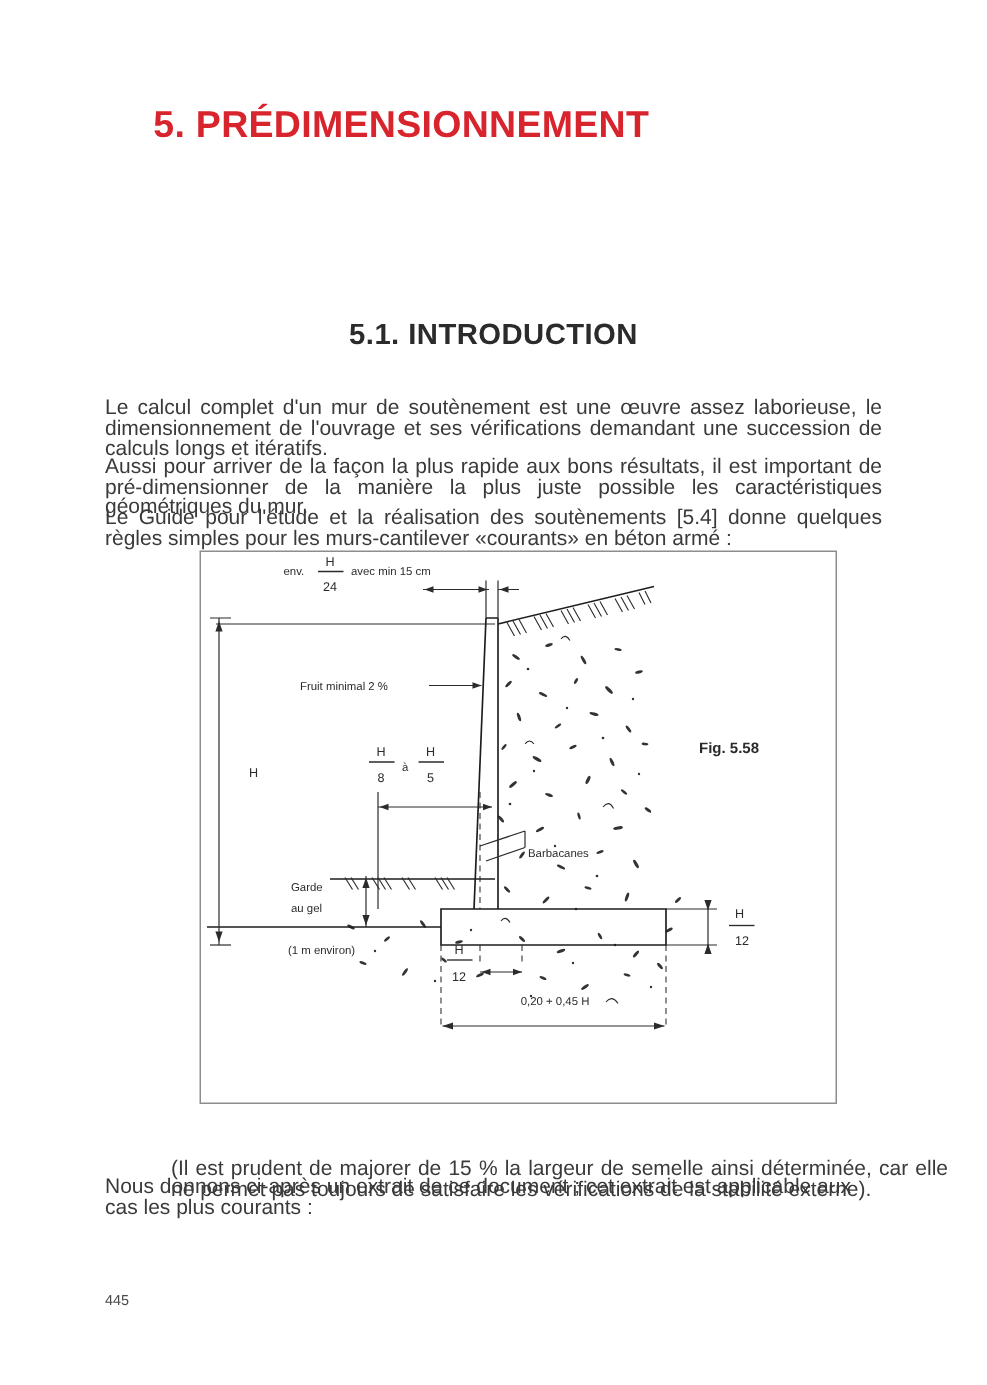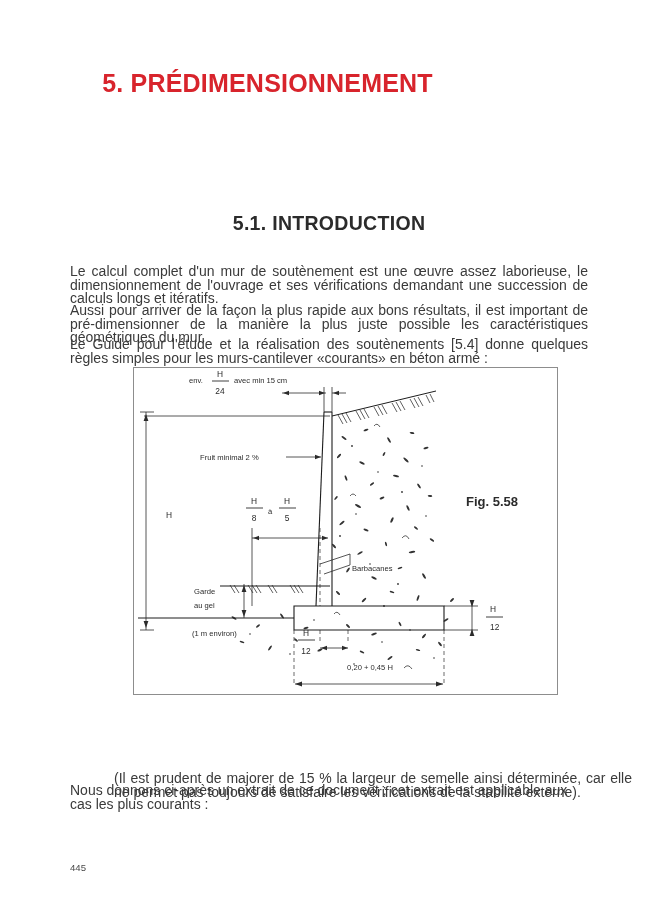--- a/index.html
+++ b/index.html
@@ -71,37 +71,37 @@
     font-size: 9.6px;
     color: #4a4a4a;
   }
 
   
   .figure-box {
     position: absolute;
     left: 133px;
     top: 367px;
     width: 425px;
-    height: 328px;
+    height: 369px;
     border: 1px solid #8d8d8d;
     background: #ffffff;
     box-sizing: border-box;
   }
   .figure-svg {
     position: absolute;
     left: 0; top: 0;
     width: 425px;
     height: 328px;
     display: block;
   }
   .fig-label {
     position: absolute;
     left: 332px;
     top: 126px;
-    font-size: 13px;
+    font-size: 10px;
     font-weight: bold;
     color: #2b2b2b;
     white-space: nowrap;
   }
 
   
   text {
     font-family: "Liberation Sans", sans-serif;
     fill: #2b2b2b;
   }

